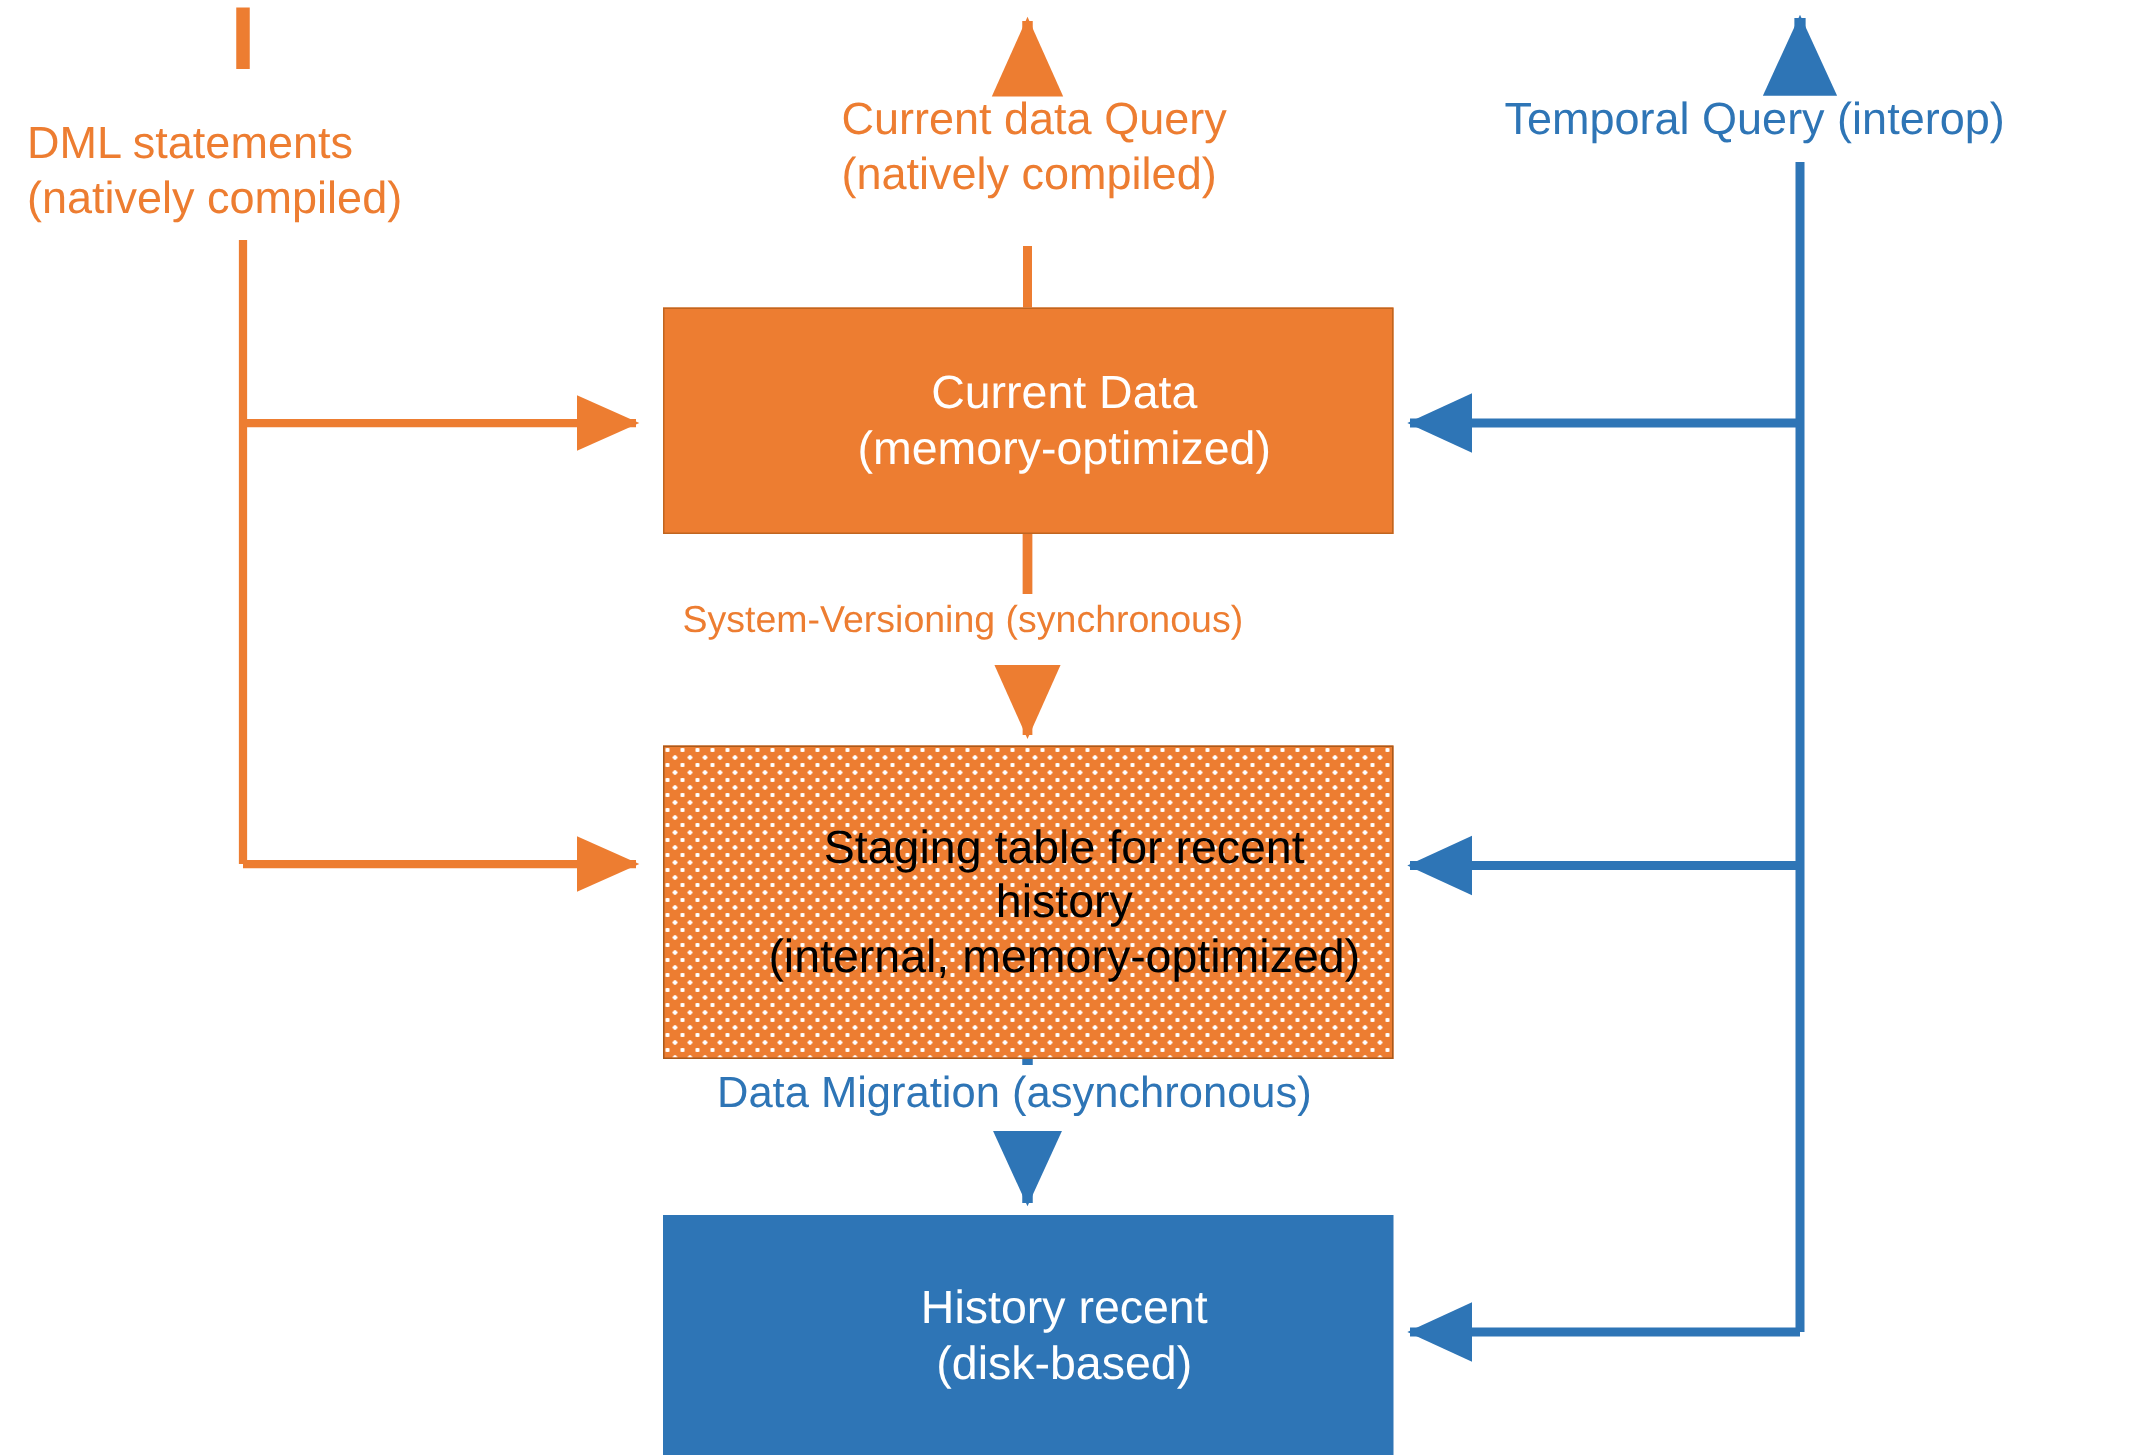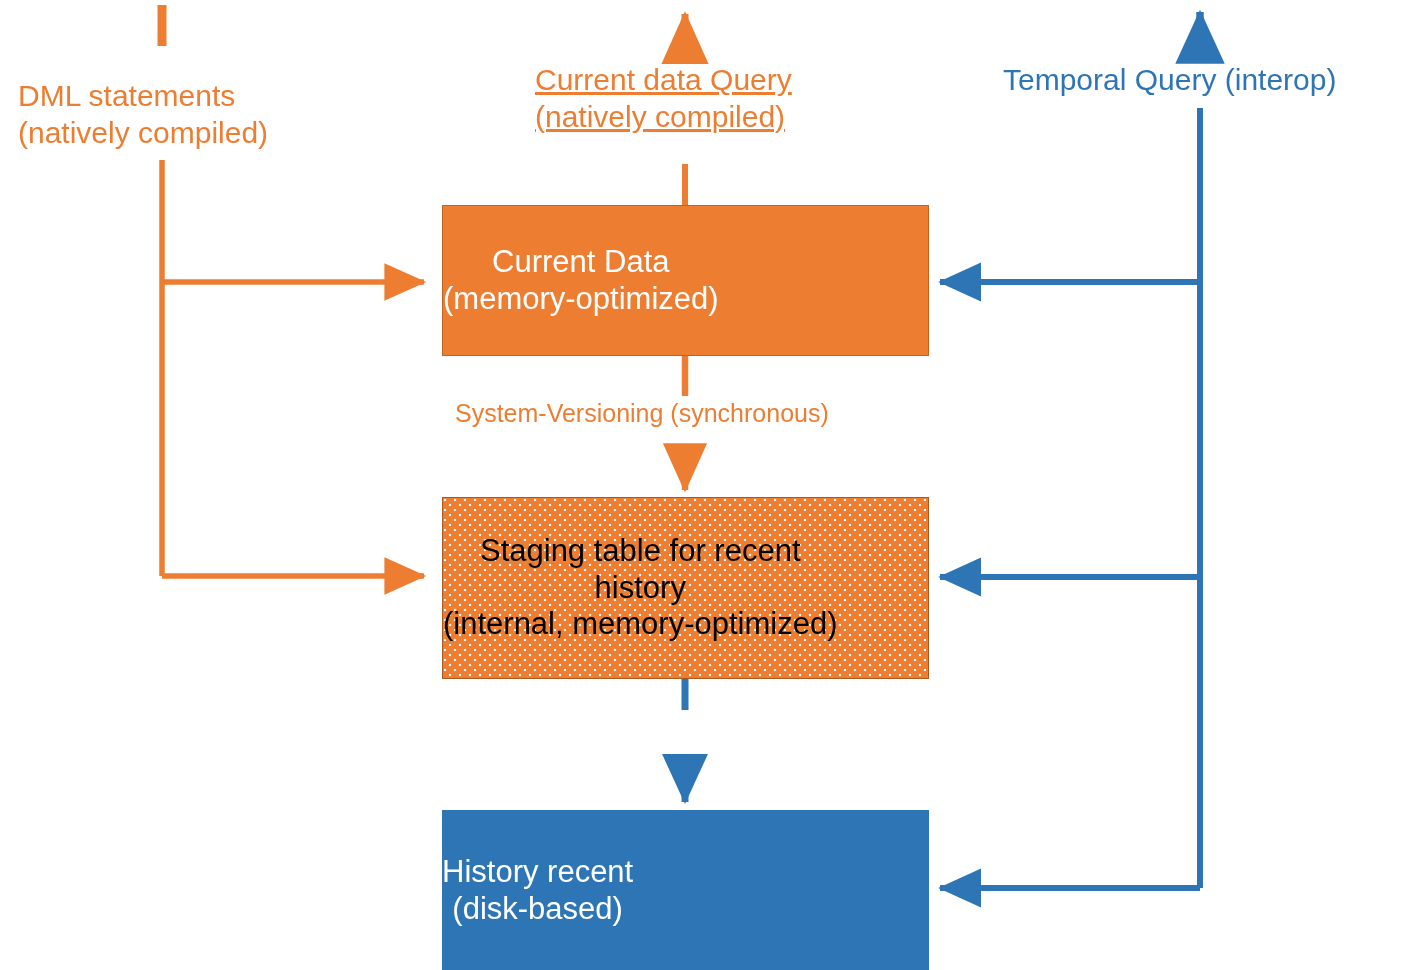--- a/index.html
+++ b/index.html
@@ -23,41 +23,42 @@
     height: 970px;
     pointer-events: none;
   }
 
   
   .box {
     position: absolute;
     box-sizing: border-box;
     display: flex;
     align-items: center;
-    justify-content: flex-start;
+    justify-content: center;
     text-align: center;
     line-height: 1.18;
     white-space: pre-line;
     z-index: 3;
+    padding-left: 48px;
   }
   .box-current {
     left: 442px;
     top: 205px;
     width: 487px;
     height: 151px;
     background: #ED7D31;
     border: 1.5px solid #C0651F;
     color: #ffffff;
     font-size: 31px;
   }
   .box-staging {
     left: 442px;
     top: 497px;
     width: 487px;
-    height: 182px;
+    height: 209px;
     background: #ED7D31;
     border: 1.5px solid #A9591B;
     color: #000000;
     font-size: 31px;
     background-image:
       radial-gradient(circle at 2px 2px, #ffffff 1.35px, rgba(255,255,255,0) 1.6px),
       radial-gradient(circle at 7px 7px, #ffffff 1.35px, rgba(255,255,255,0) 1.6px);
     background-size: 10px 10px, 10px 10px;
     background-position: 0 0, 0 0;
   }
@@ -86,25 +87,24 @@
   .label-orange { color: #ED7D31; }
   .label-blue   { color: #2E75B6; }
 
   .lbl-dml {
     left: 18px;
     top: 78px;
     font-size: 30px;
     text-align: left;
   }
   .lbl-curquery {
-    left: 535px;
+    left: 561px;
     top: 62px;
     font-size: 30px;
     text-align: left;
-    text-decoration: underline;
   }
   .lbl-temporal {
     left: 1003px;
     top: 62px;
     font-size: 30px;
     text-align: left;
   }
   .lbl-sysver {
     left: 455px;
     top: 398px;
@@ -204,14 +204,15 @@
   <div class="label label-orange lbl-dml">DML statements
 (natively compiled)</div>
 
   <div class="label label-orange lbl-curquery">Current data Query
 (natively compiled)</div>
 
   <div class="label label-blue lbl-temporal">Temporal Query (interop)</div>
 
   <div class="label label-orange lbl-sysver">System-Versioning (synchronous)</div>
 
+  <div class="label label-blue lbl-migration">Data  Migration (asynchronous)</div>
 
 </div>
 
 </body></html>

